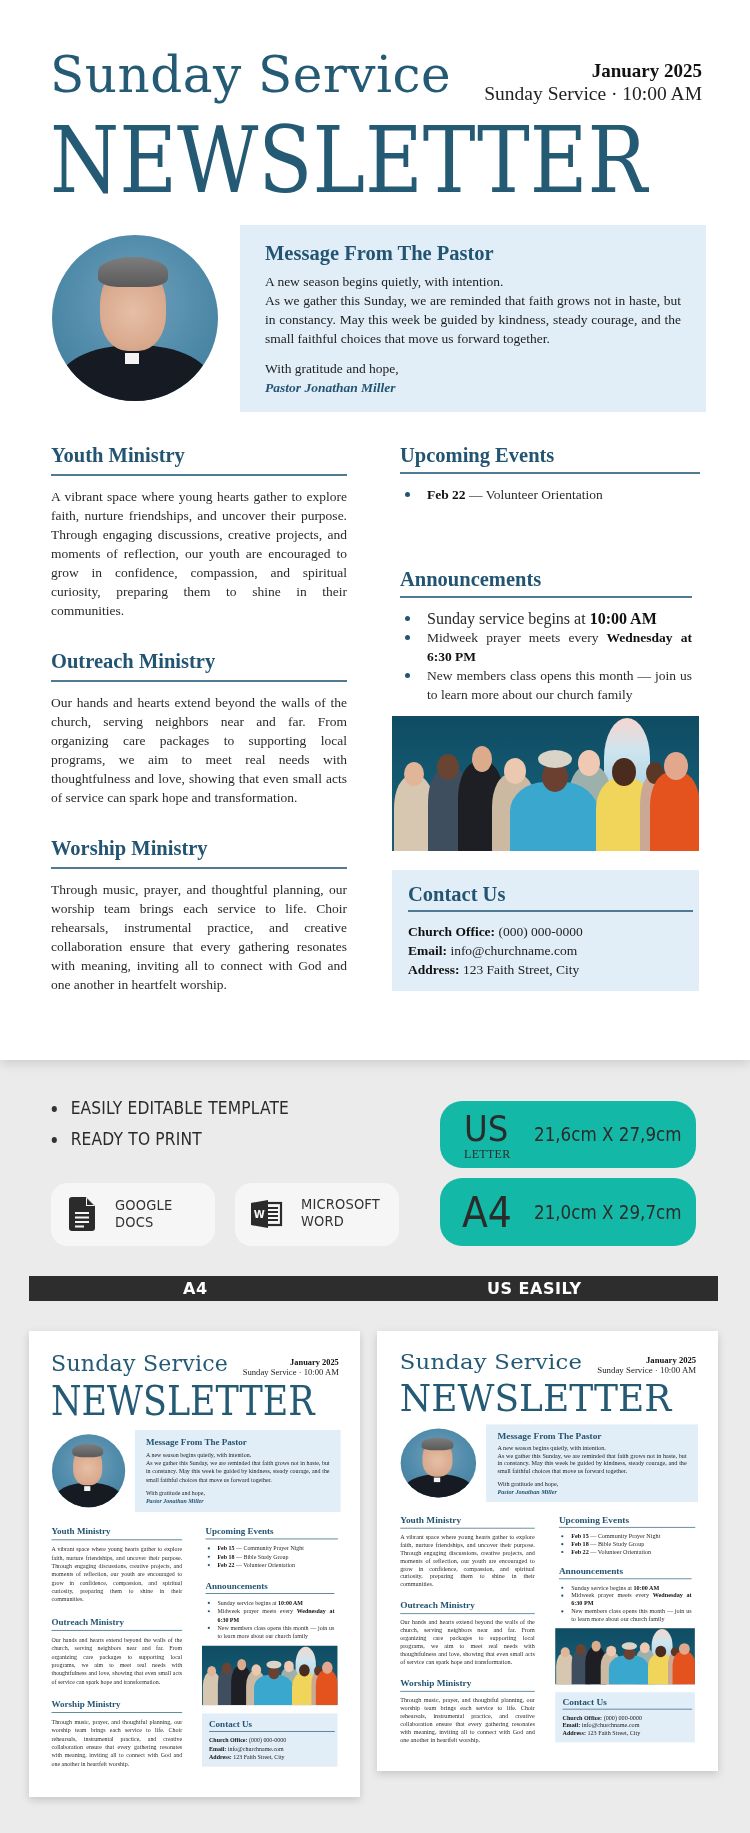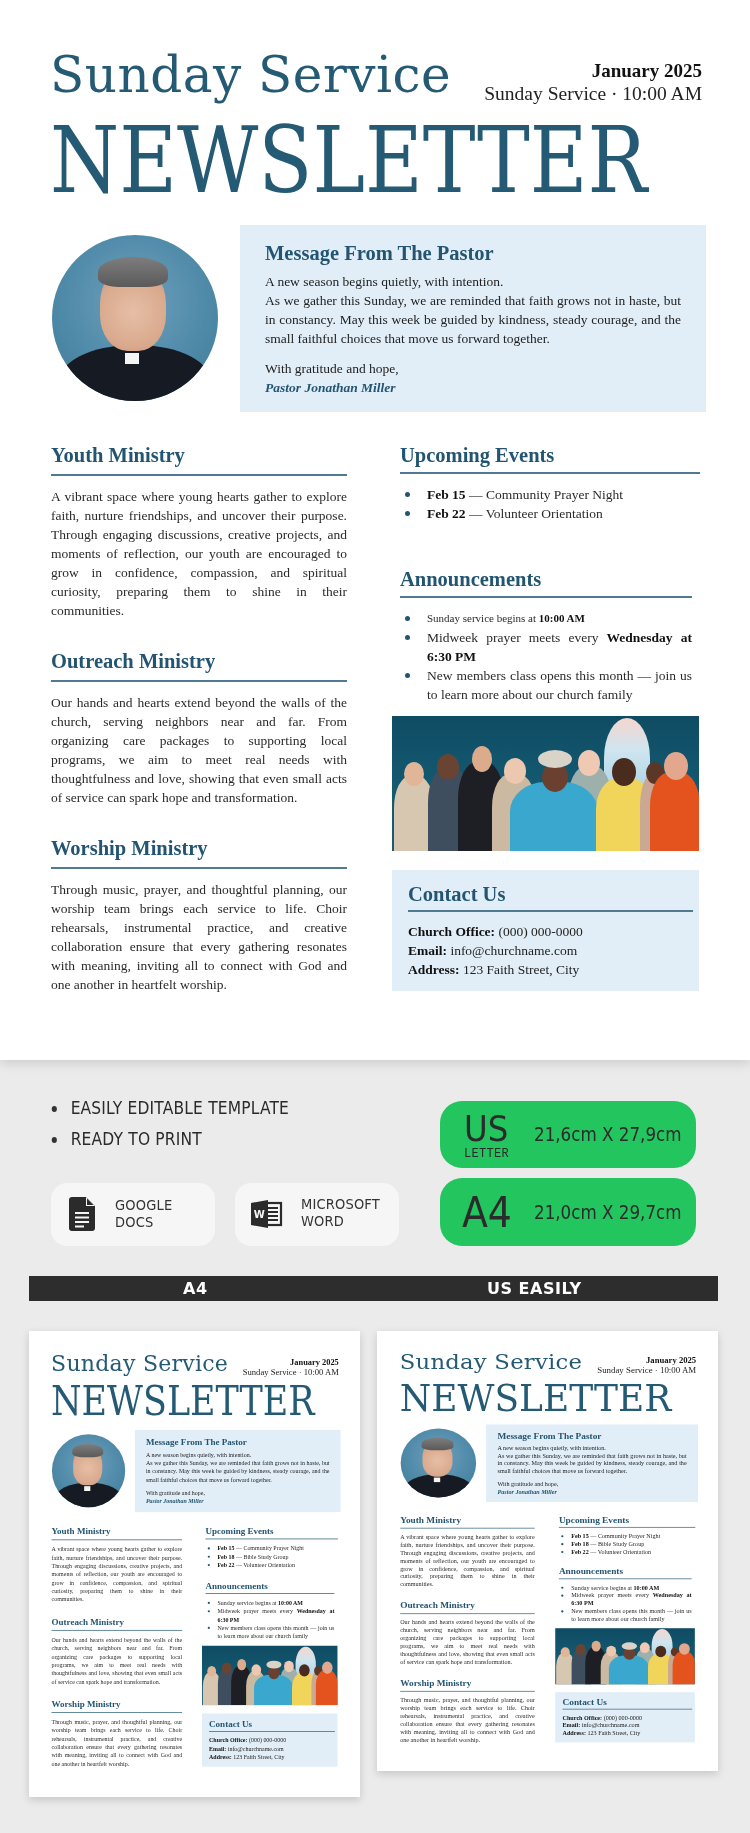--- a/index.html
+++ b/index.html
@@ -85,28 +85,28 @@
     position: absolute; top: 1183px; height: 63px; background: #f6f6f6; border-radius: 16px;
     display: flex; align-items: center;
   }
   .app-badge .app-icon { position: absolute; left: 18px; top: 14px; }
   .app-badge .app-label {
     position: absolute; left: 64px; top: 14px; font-size: 14.5px; line-height: 17px; color: #333;
     font-family: "DejaVu Sans", sans-serif; letter-spacing: 0.2px; transform: scaleX(0.9); transform-origin: left top;
     white-space: nowrap;
   }
   .size-badge {
-    position: absolute; left: 440px; width: 256px; background: #22c55e; border-radius: 22px;
+    position: absolute; left: 440px; width: 256px; background: #14b8a6; border-radius: 22px;
   }
   .size-badge .big {
     position: absolute; font-family: "DejaVu Sans", sans-serif; color: #2b2b2b; font-weight: normal;
     line-height: 1; transform: scaleX(0.9); transform-origin: left top;
   }
   .size-badge .small-cap {
-    position: absolute; font-family: Liberation Mono, monospace; color: #2b2b2b; font-size: 12px; letter-spacing: 0.3px;
+    position: absolute; font-family: Liberation Serif, serif; color: #2b2b2b; font-size: 12px; letter-spacing: 0.3px;
   }
   .size-badge .dim {
     position: absolute; font-family: "DejaVu Sans", sans-serif; color: #2b2b2b; font-size: 19px;
     transform: scaleX(0.88); transform-origin: left top; white-space: nowrap;
   }
 
   .dark-bar {
     position: absolute; left: 29px; top: 1276px; width: 689px; height: 25px; background: #2d2d2d;
   }
   .dark-bar span {
@@ -158,30 +158,29 @@
   <div class="section" style="left:51px;top:836px;width:296px;">
     <div class="sec-title" style="font-size:20.5px;line-height:24px;">Worship Ministry</div>
     <div class="sec-rule" style="height:2px;margin-top:7px;"></div>
     <div class="sec-body" style="margin-top:11px;font-size:13.5px;line-height:19px;">Through music, prayer, and thoughtful planning, our worship team brings each service to life. Choir rehearsals, instrumental practice, and creative collaboration ensure that every gathering resonates with meaning, inviting all to connect with God and one another in heartfelt worship.</div>
   </div>
 
   <div class="section" style="left:400px;top:443px;width:300px;">
     <div class="sec-title" style="font-size:20.5px;line-height:24px;">Upcoming Events</div>
     <div class="sec-rule" style="height:2px;margin-top:5px;"></div>
     <ul style="margin-top:11px;">
-      <li style="padding-left:27px;font-size:13.5px;line-height:19px;"><span class="bullet" style="left:5px;top:7px;width:5px;height:5px;"></span><b>Feb 15</b><span> — </span><span>Community Prayer Night</span></li>
       <li style="padding-left:27px;font-size:13.5px;line-height:19px;"><span class="bullet" style="left:5px;top:7px;width:5px;height:5px;"></span><b>Feb 22</b><span> — </span><span>Volunteer Orientation</span></li>
     </ul>
   </div>
 
   <div class="section" style="left:400px;top:567px;width:292px;">
     <div class="sec-title" style="font-size:20.5px;line-height:24px;">Announcements</div>
     <div class="sec-rule" style="height:2px;margin-top:5px;"></div>
     <ul style="margin-top:11px;">
-      <li style="padding-left:27px;font-size:11px;line-height:19px;text-align:justify;"><span class="bullet" style="left:5px;top:7px;width:5px;height:5px;"></span><span>Sunday service begins at </span><b>10:00 AM</b></li>
+      <li style="padding-left:27px;font-size:16px;line-height:19px;text-align:justify;"><span class="bullet" style="left:5px;top:7px;width:5px;height:5px;"></span><span>Sunday service begins at </span><b>10:00 AM</b></li>
       <li style="padding-left:27px;font-size:13.5px;line-height:19px;text-align:justify;"><span class="bullet" style="left:5px;top:7px;width:5px;height:5px;"></span><span>Midweek prayer meets every </span><b>Wednesday at 6:30 PM</b></li>
       <li style="padding-left:27px;font-size:13.5px;line-height:19px;text-align:justify;"><span class="bullet" style="left:5px;top:7px;width:5px;height:5px;"></span><span>New members class opens this month — join us to learn more about our church family</span></li>
     </ul>
   </div>
 
   <div class="group-photo" style="left:392px;top:716px;width:307px;height:135px;">
     <div class="window" style="left:212px;top:2px;width:46px;height:80px;"></div>
     <div class="person" style="left:2px;top:60px;width:40px;height:80px;background:#d8c7b0;"></div>
     <div class="face" style="left:12px;top:46px;width:20px;height:24px;background:#e0b598;"></div>
     <div class="person" style="left:36px;top:52px;width:42px;height:85px;background:#3f4e5e;"></div>

